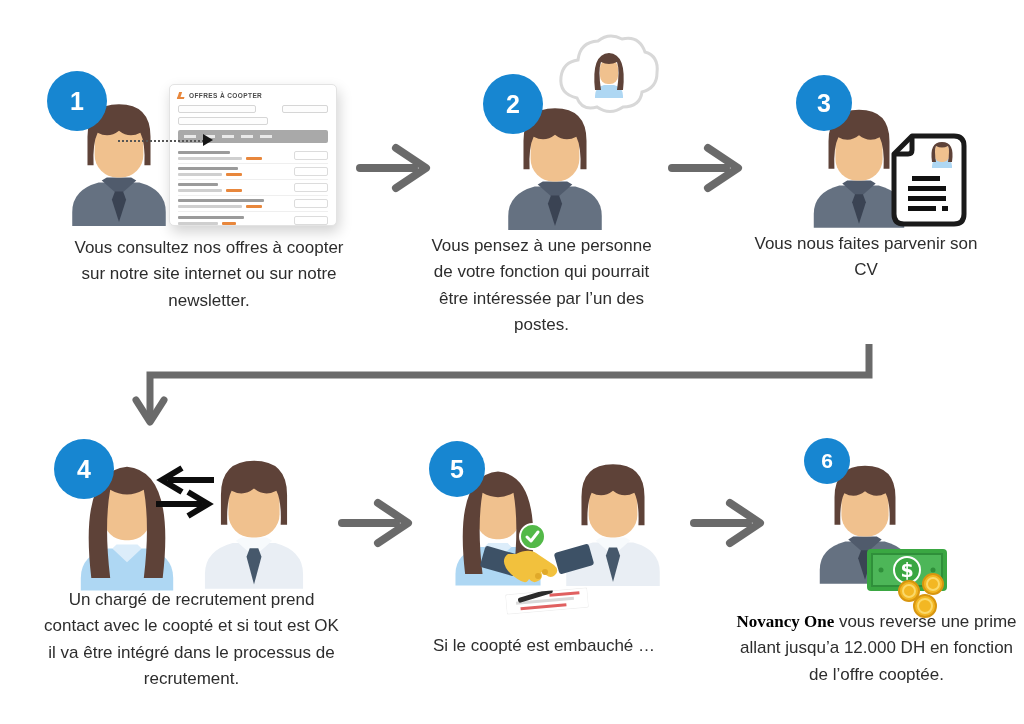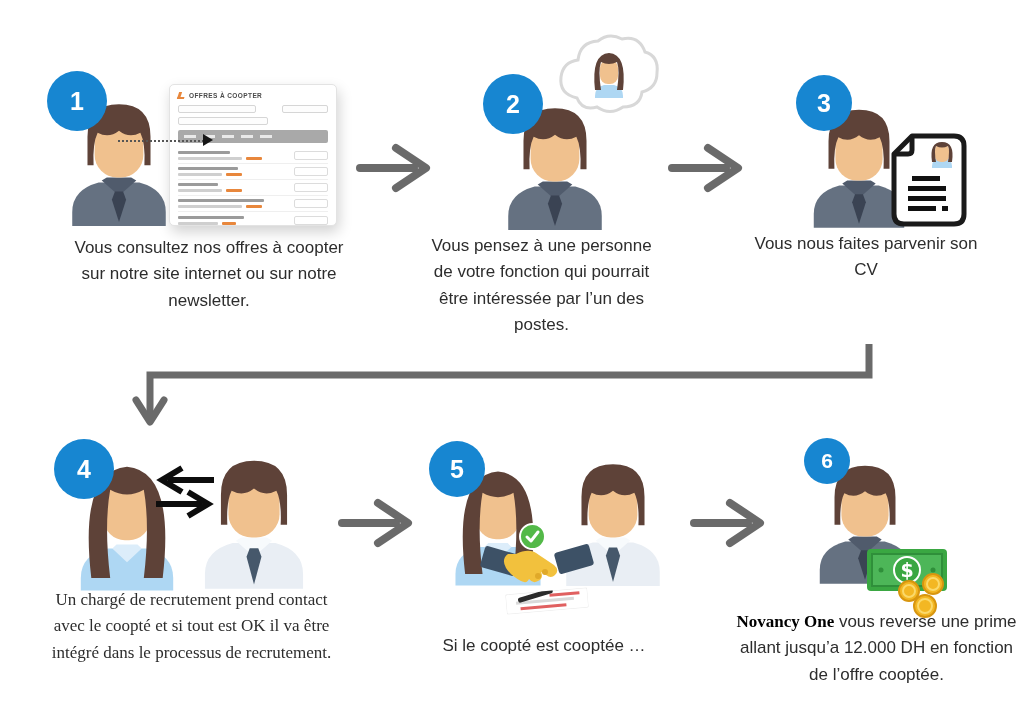--- a/index.html
+++ b/index.html
@@ -250,21 +250,21 @@
   <div class="abs man-white" style="left:190px; top:448px; width:128px; z-index:3;">
     <svg viewBox="0 0 120 132" width="128">
       <path class="shirt" d="M14 132 v-14 q0 -22 26 -29 h40 q26 7 26 29 v14 z"></path>
       <path class="collar" d="M43 87 l17 15 17 -15 -5 -3 h-24 z"></path>
       <path class="tie" d="M56 94 h8 l3 8 -7 26 -7 -26 z"></path>
       <rect class="skin" x="36" y="22" width="48" height="62" rx="22"></rect>
       <path class="hair" d="M29 72 L29 44 Q29 12 60 12 Q91 12 91 44 L91 72 L85 72 Q86 50 81 40 Q70 46 60 38 Q50 46 39 40 Q34 50 35 72 Z"></path>
     </svg>
   </div>
 
-  <div class="caption" style="left:44px; top:587px; width:295px;font-family:Liberation Serif, serif;">Un chargé de recrutement prend contact avec le coopté et si tout est OK il va être intégré dans le processus de recrutement.</div>
+  <div class="caption" style="left:44px; top:587px; width:295px;">Un chargé de recrutement prend contact avec le coopté et si tout est OK il va être intégré dans le processus de recrutement.</div>
 
   <div class="abs flow-arrow" style="left:338px; top:497px;">
     <svg viewBox="0 0 76 52" width="76" height="52">
       <line x1="4" y1="26" x2="58" y2="26"></line>
       <polyline points="40,6 70,26 40,46"></polyline>
     </svg>
   </div>
 
   <div class="badge" style="left:429px; top:441px; width:56px; height:56px;">5</div>
 
@@ -307,21 +307,21 @@
   <div class="small-doc">
     <svg viewBox="0 0 82 20" width="82" height="20">
       <rect x="0" y="0" width="82" height="20" rx="2" fill="#fff" stroke="#ececec"></rect>
       <rect x="44" y="3" width="30" height="3" fill="#e06060"></rect>
       <rect x="10" y="8" width="58" height="3" fill="#d9d9d9"></rect>
       <rect x="14" y="14" width="46" height="3" fill="#e06060"></rect>
       <rect x="12" y="1" width="36" height="5" rx="2" fill="#2b2b2b" transform="rotate(-12 30 4)"></rect>
     </svg>
   </div>
 
-  <div class="caption" style="left:402px; top:633px; width:284px;">Si le coopté est cooptée …</div>
+  <div class="caption" style="left:402px; top:633px; width:284px;">Si le coopté est embauché …</div>
 
   <div class="abs flow-arrow" style="left:690px; top:497px;">
     <svg viewBox="0 0 76 52" width="76" height="52">
       <line x1="4" y1="26" x2="58" y2="26"></line>
       <polyline points="40,6 70,26 40,46"></polyline>
     </svg>
   </div>
 
   <div class="badge" style="left:804px; top:438px; width:46px; height:46px; font-size:21px;">6</div>
 

